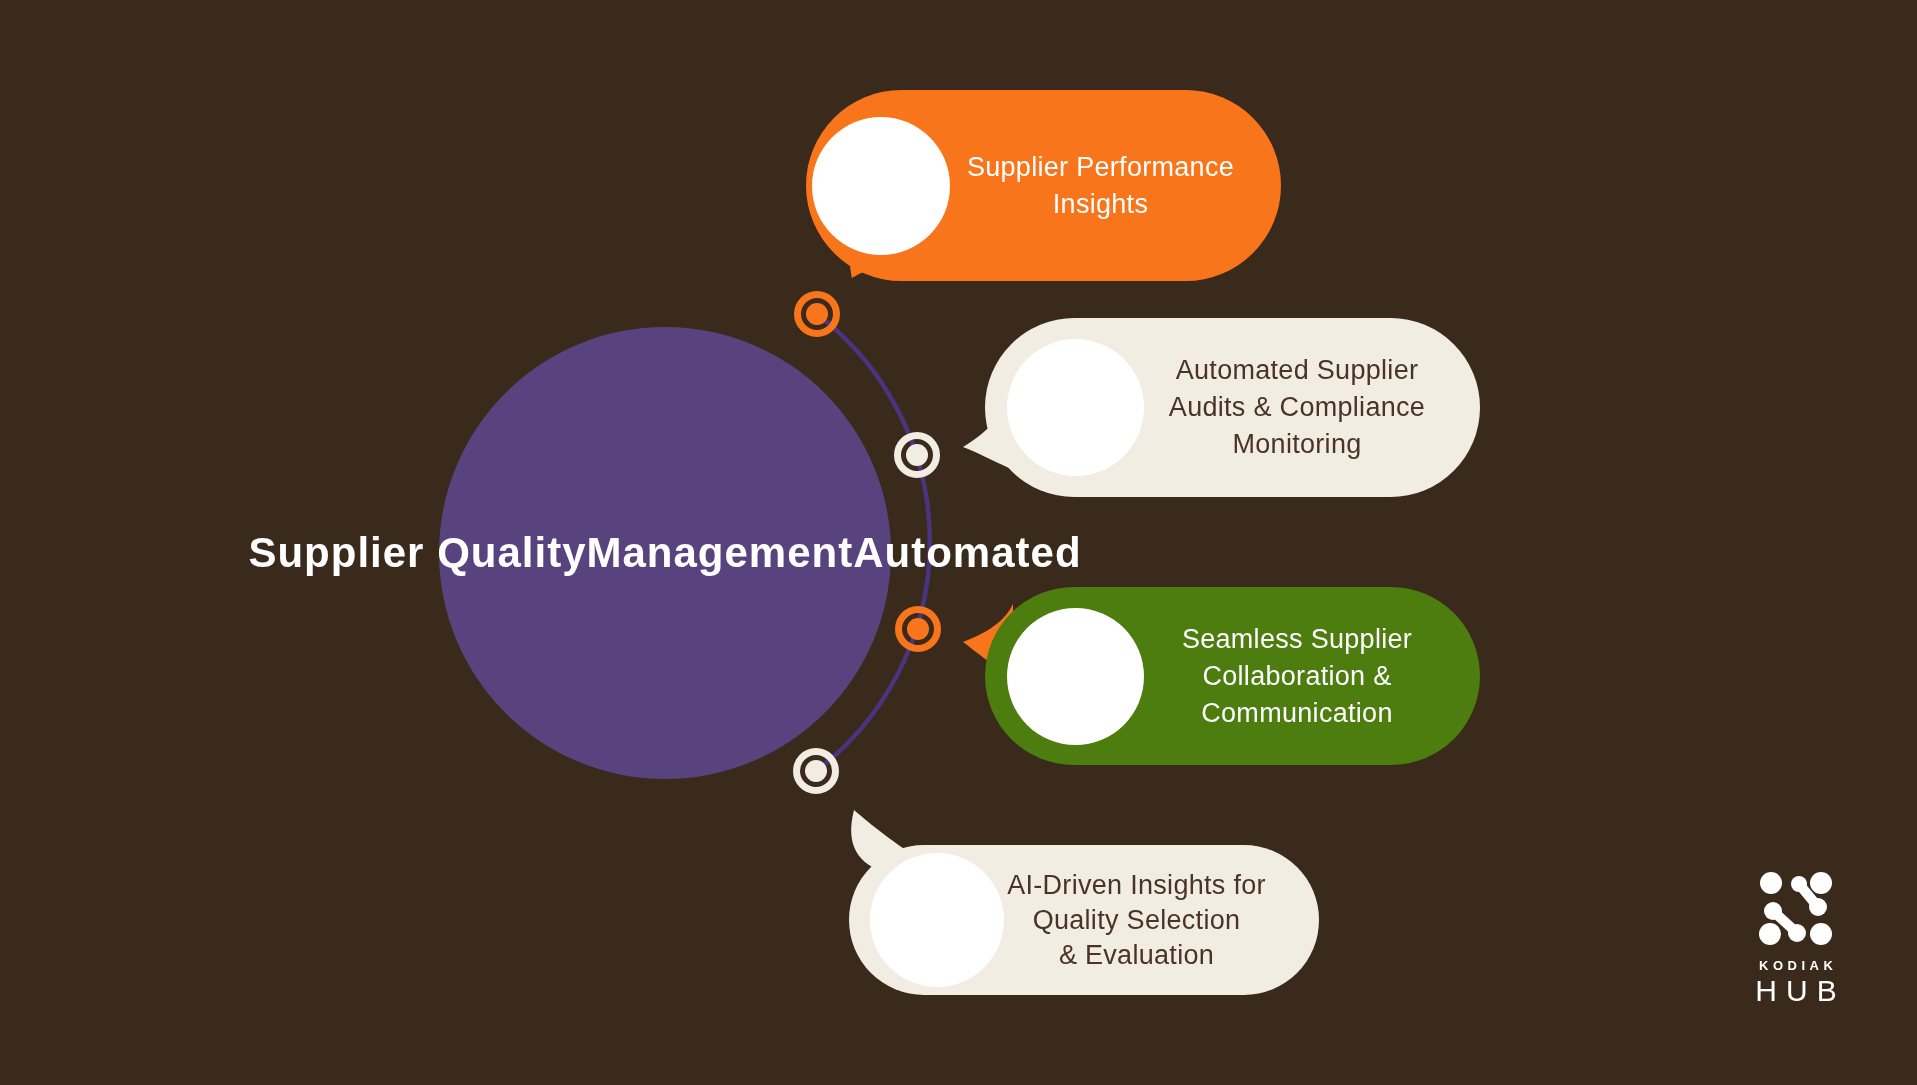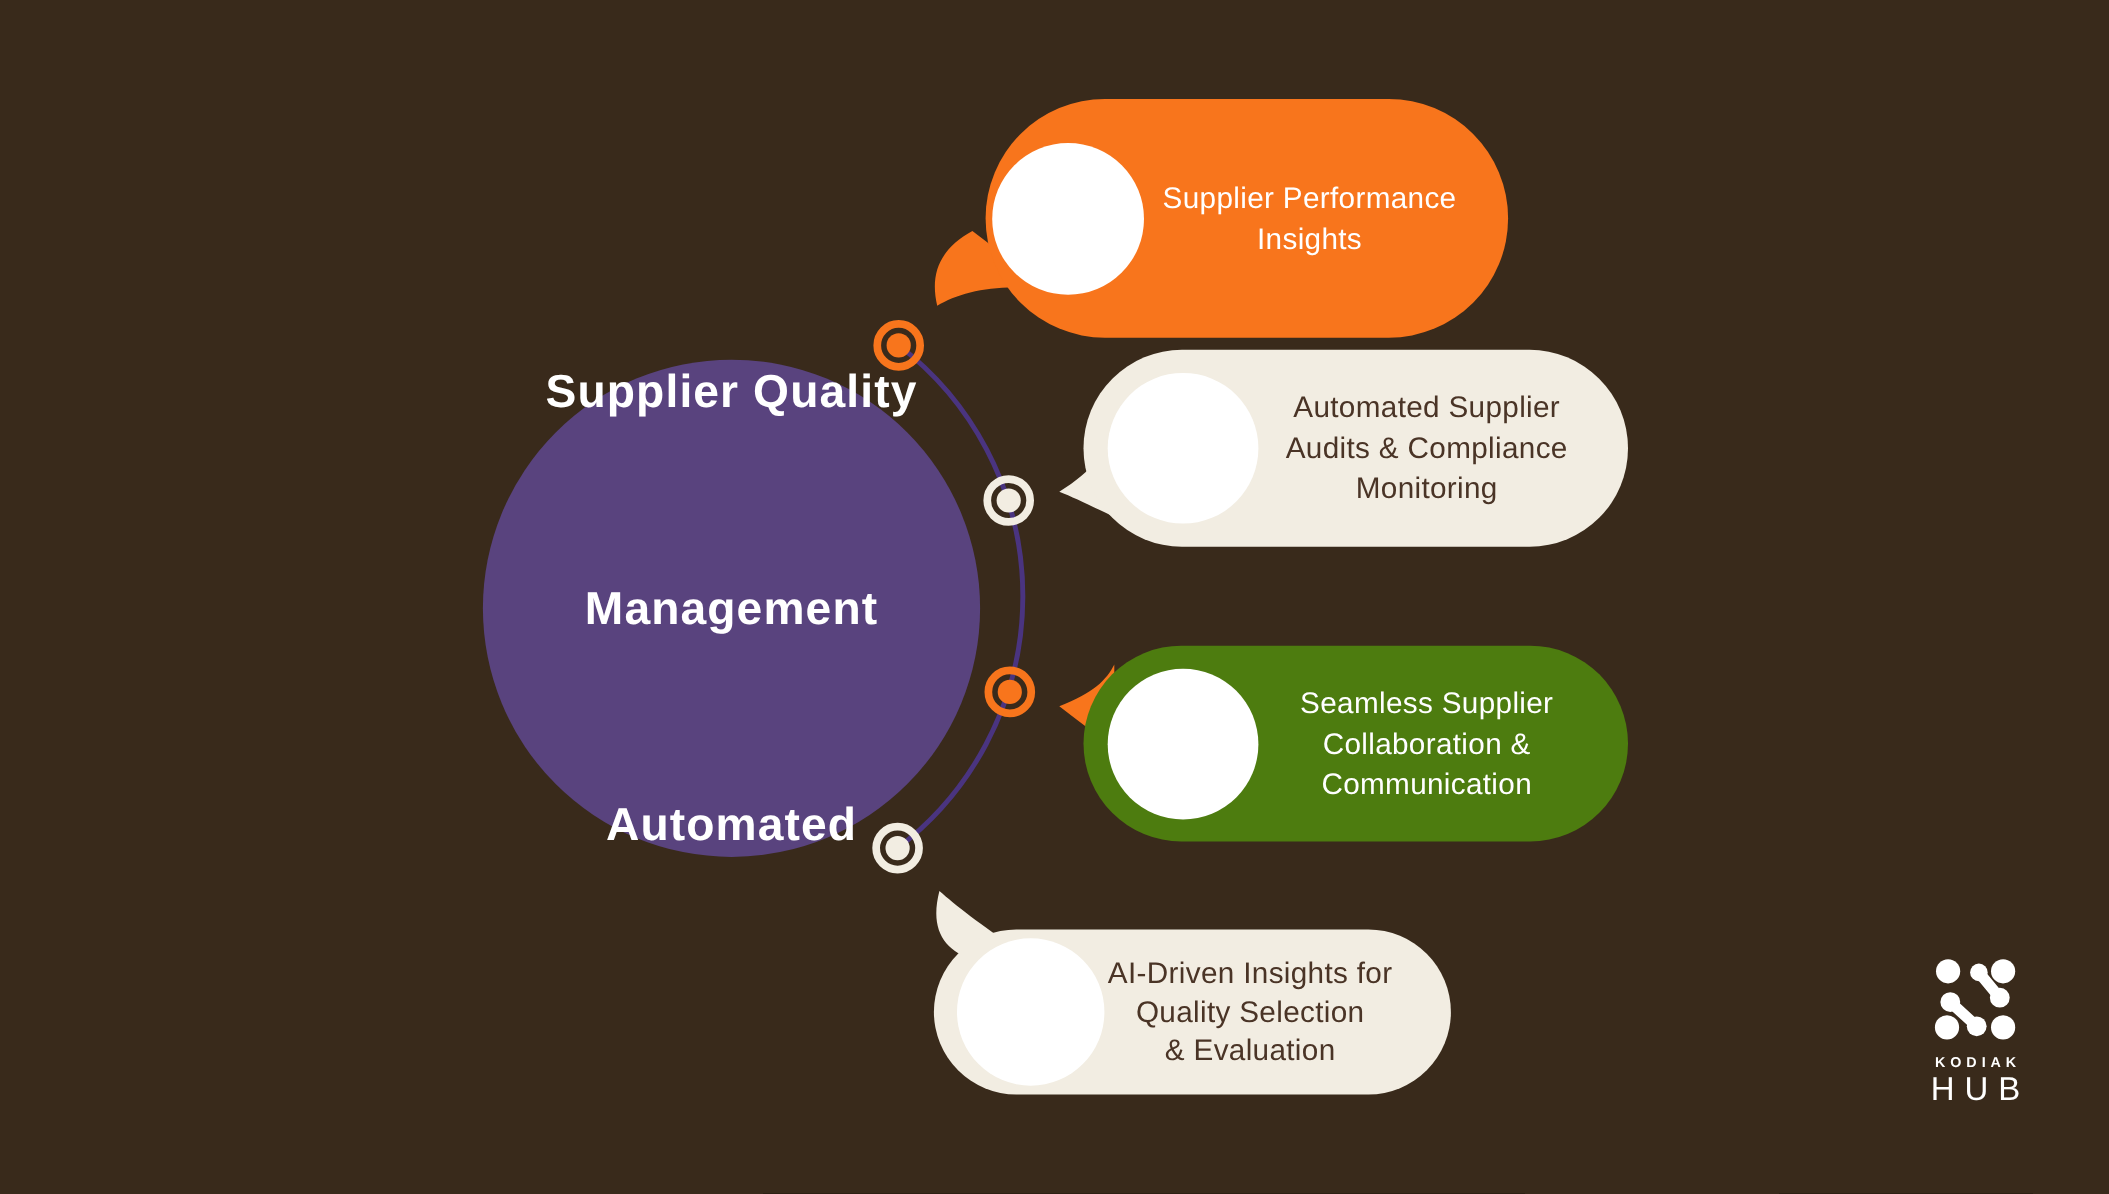--- a/index.html
+++ b/index.html
@@ -6,31 +6,31 @@
   .stage{
     position:relative;width:1917px;height:1085px;overflow:hidden;
     font-family:"Liberation Sans", sans-serif;
   }
   .overlay{position:absolute;left:0;top:0;width:1917px;height:1085px;}
   .arc{fill:none;stroke-width:4.5px;}
 
   
   .center-circle{
     position:absolute;left:439px;top:327px;width:452px;height:452px;
-    border-radius:50%;display:flex;flex-direction:column;align-items:center;justify-content:space-between;
+    border-radius:50%;display:flex;flex-direction:row;align-items:center;justify-content:center;
   }
   .center-line{
     font-size:42px;font-weight:700;letter-spacing:1px;line-height:58px;text-align:center;white-space:nowrap;
   }
 
   
   .bubble{
     position:absolute;border-radius:999px;display:flex;align-items:center;
   }
-  .b1{left:896px;top:90px;width:475px;height:217px;}
+  .b1{left:806px;top:90px;width:475px;height:191px;}
   .b2{left:985px;top:318px;width:495px;height:179px;}
   .b3{left:985px;top:587px;width:495px;height:178px;}
   .b4{left:849px;top:845px;width:470px;height:150px;}
   .icon-circle{
     flex:none;border-radius:50%;width:137px;height:137px;
   }
   .b1 .icon-circle{margin-left:6px;width:138px;height:138px;}
   .b2 .icon-circle,.b3 .icon-circle{margin-left:22px;}
   .b4 .icon-circle{margin-left:21px;width:134px;height:134px;}
   .bubble-text{

